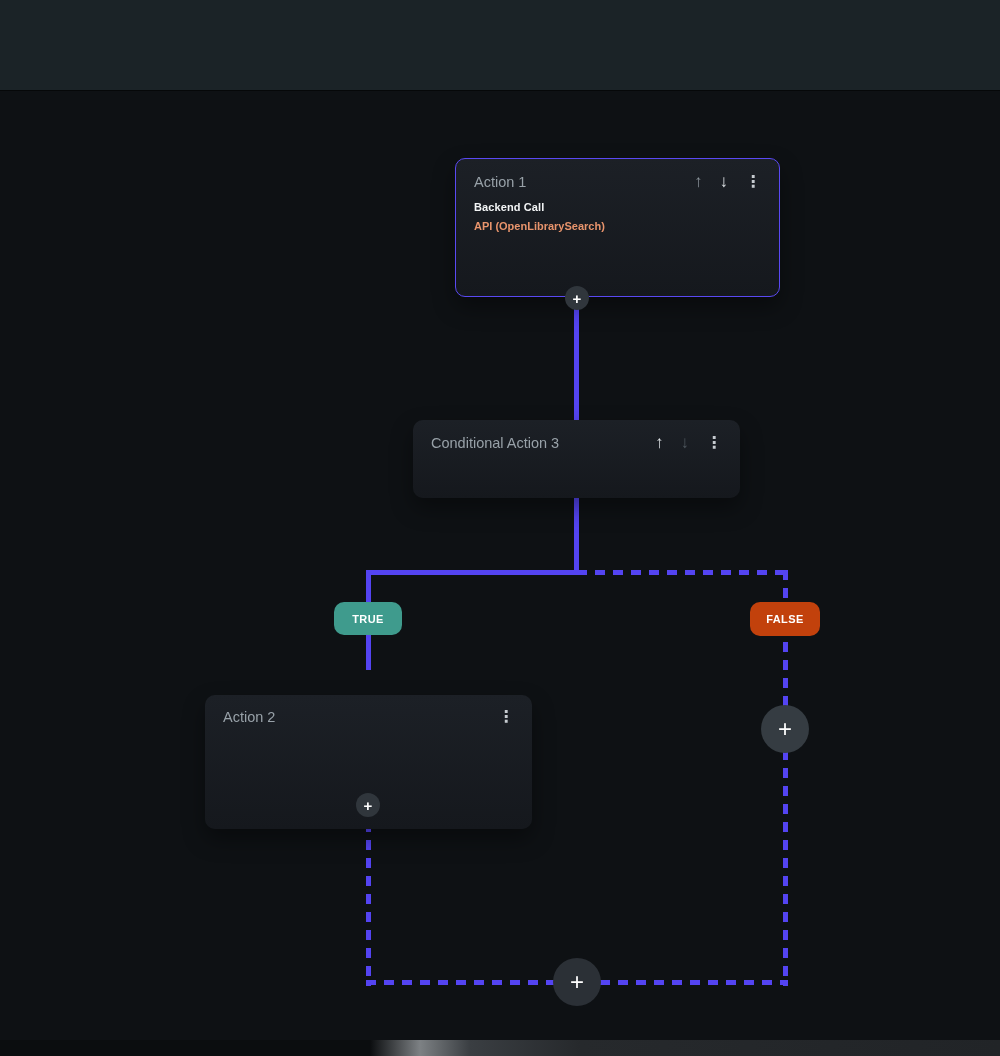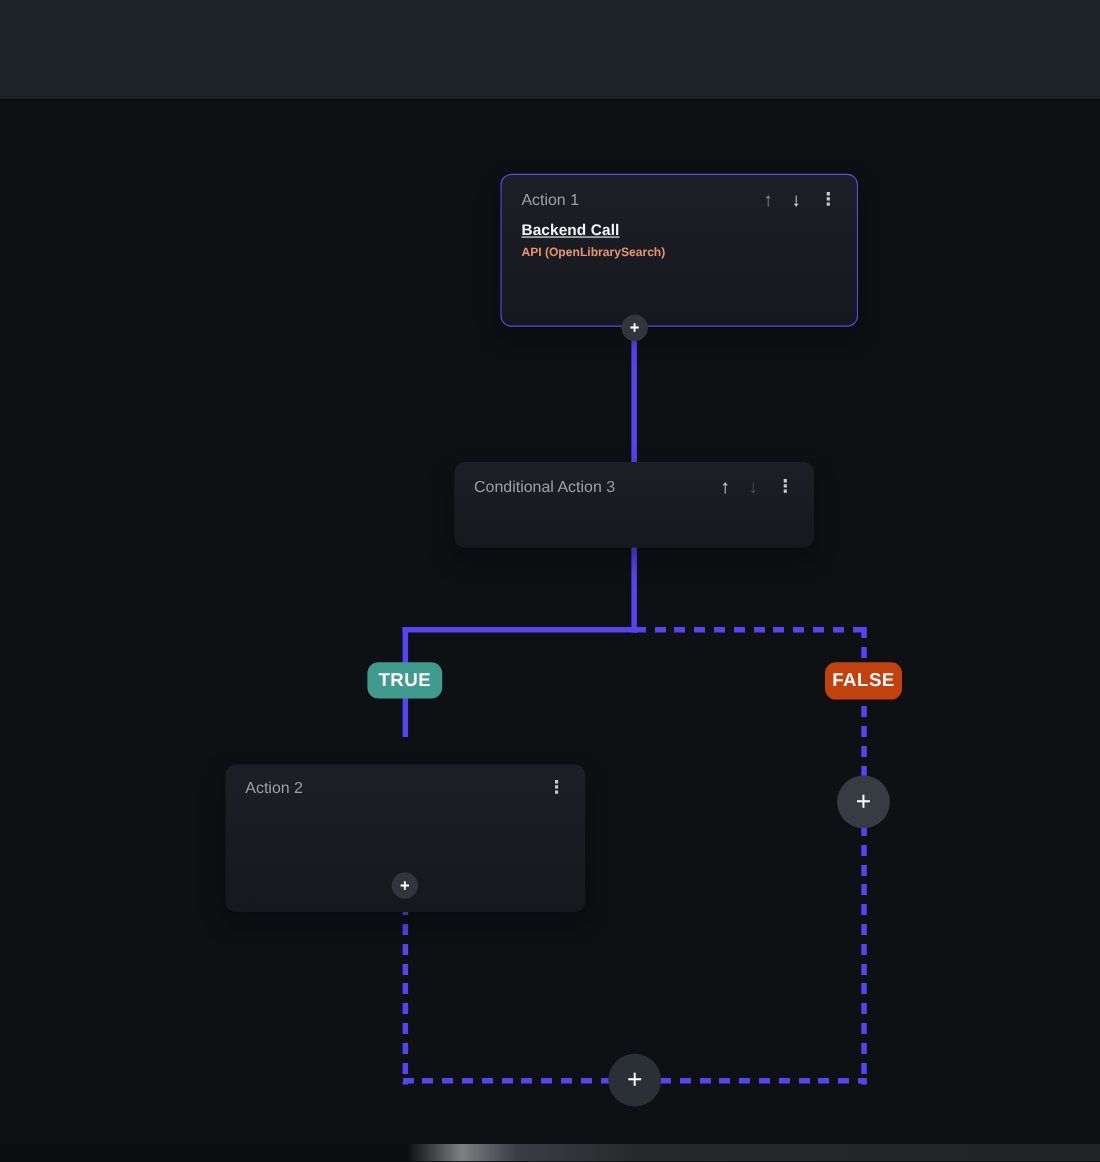--- a/index.html
+++ b/index.html
@@ -21,26 +21,26 @@
         border-radius:10px;box-shadow:0 10px 22px rgba(0,0,0,.38);padding:14px 18px;box-sizing:border-box;}
   .node.selected{border:1.5px solid #5a49f3;margin-left:40px;}
   .node-header{display:flex;align-items:center;}
   .node-label{color:#98a1a8;font-size:14.5px;}
   .node-icons{margin-left:auto;display:flex;align-items:center;gap:17px;}
   .icon{font-size:17px;line-height:1;cursor:pointer;user-select:none;}
   .icon.bright{color:#dfe3e6;}
   .icon.dim{color:#8b949b;}
   .icon.disabled{color:#4e565d;}
   .icon.kebab{font-size:16px;font-weight:700;color:#c6cbd0;letter-spacing:0;}
-  .node-title{margin-top:11px;color:#f3f5f6;font-size:14px;font-weight:700;letter-spacing:.1px;text-decoration:underline;}
+  .node-title{margin-top:11px;color:#f3f5f6;font-size:11px;font-weight:700;letter-spacing:.1px;}
   .node-subtitle{margin-top:7px;color:#e8946c;font-size:11px;font-weight:700;}
 
   
   .badge{position:absolute;z-index:3;display:flex;align-items:center;justify-content:center;
-         border-radius:10px;color:#fff;font-size:17px;font-weight:700;letter-spacing:.4px;}
+         border-radius:10px;color:#fff;font-size:11px;font-weight:700;letter-spacing:.4px;}
   .badge.true{left:334px;top:602px;width:68px;height:33px;background:#3f9b8d;}
   .badge.false{left:750px;top:602px;width:70px;height:34px;background:#c2410c;}
 
   
   .plus{position:absolute;z-index:3;display:flex;align-items:center;justify-content:center;
         border-radius:50%;color:#fff;cursor:pointer;user-select:none;}
   .plus.small{width:24px;height:24px;background:#30363c;font-size:15px;font-weight:700;}
   .plus.big{width:48px;height:48px;font-size:24px;font-weight:400;}
   .plus.big.right{left:761px;top:705px;background:#353c42;}
   .plus.big.bottom{left:553px;top:958px;background:#2b3036;}

